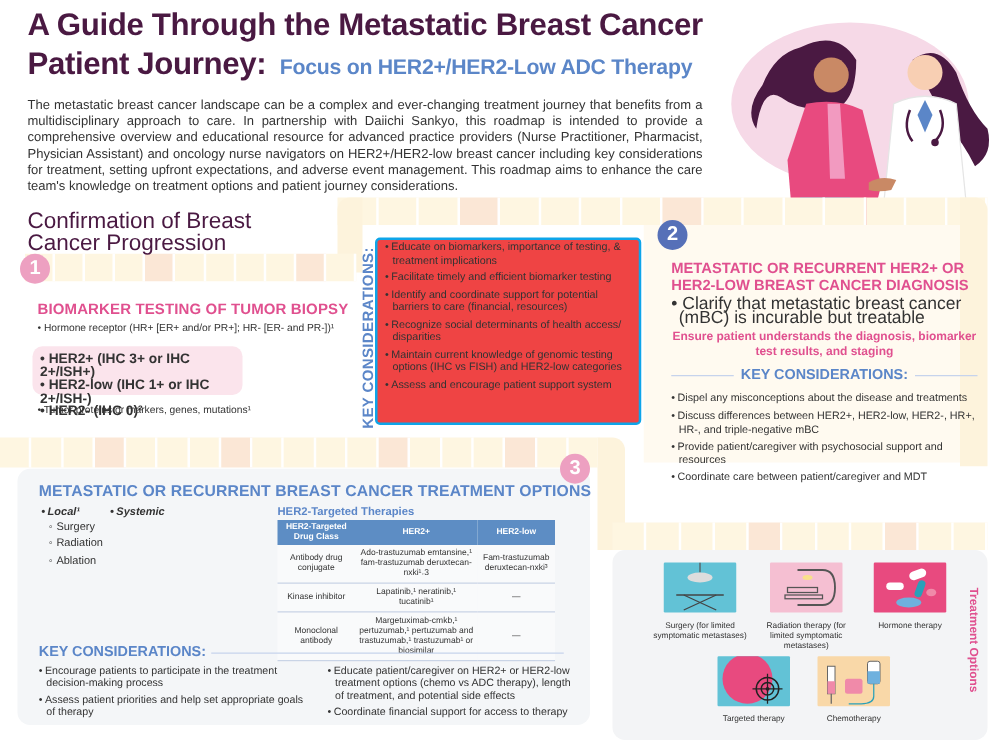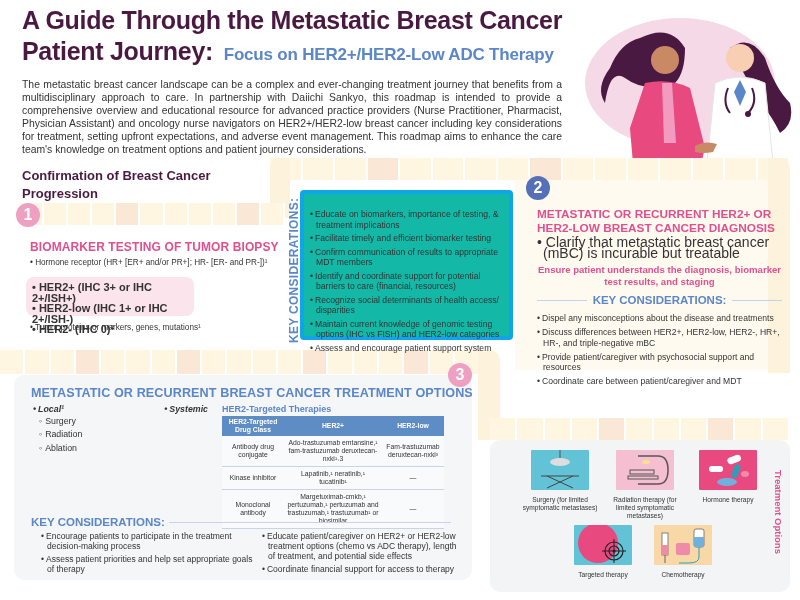--- a/index.html
+++ b/index.html
@@ -17,72 +17,72 @@
 
   
   .hero { left: 580px; top: 8px; width: 215px; height: 180px; }
 
   
   .road { background: #fdf3dc; }
   .road-tiles { display: flex; }
   .tile { border-right: 2px solid #fff; background: #fef6e1; }
   .tile.dark { background: #fbe7d6; }
 
-  .section1-title { left: 22px; top: 167px; font-size: 13px; font-weight: bold; color: #4a1942; line-height: 18px; width: 200px; }
+  .section1-title { left: 22px; top: 167px; font-size: 18px; font-weight: normal; color: #4a1942; line-height: 18px; width: 200px; }
 
   .num-badge { width: 24px; height: 24px; border-radius: 50%; color: #fff; font-weight: bold; font-size: 16px; display: flex; align-items: center; justify-content: center; }
   .badge-pink { background: #eda0c1; }
   .badge-blue { background: #5670b8; }
 
   .biomarker-title { left: 30px; top: 240px; font-size: 12px; font-weight: bold; color: #e0508f; letter-spacing: 0.1px; }
   .small-bullet { font-size: 8.2px; color: #333; }
   .hr-text { left: 30px; top: 258px; }
   .her2-box { left: 26px; top: 277px; width: 168px; height: 39px; background: #fbe4ec; border-radius: 8px; padding: 5px 6px; }
   .her2-box div { font-size: 11px; font-weight: bold; color: #333; line-height: 10.5px; }
   .tumor-text { left: 30px; top: 323px; }
 
   
   .kc1-label { left: 287px; top: 193px; width: 14px; height: 150px; }
   .kc1-label span { display: block; transform: rotate(-90deg); transform-origin: left top; position: absolute; left: 0; top: 150px; width: 150px; font-size: 12px; font-weight: bold; color: #5b86c8; letter-spacing: 0.3px; white-space: nowrap; }
-  .kc1-box { left: 300px; top: 190px; width: 213px; height: 150px; background: #14b8a6; border: 4px solid #0ea5e9; border-radius: 4px; padding: 15px 6px; }
+  .kc1-box { left: 300px; top: 190px; width: 213px; height: 150px; background: #ef4444; border: 2px solid #0ea5e9; border-radius: 4px; padding: 0 6px; }
   .kc1-box ul { list-style: none; }
   .kc1-box li { font-size: 8.6px; line-height: 10.5px; color: #333; margin-bottom: 3px; padding-left: 6px; text-indent: -6px; }
   .kc1-box li::before { content: "\2022"; margin-right: 2px; }
 
   
   .sec2-title { left: 537px; top: 208px; width: 250px; font-size: 11.8px; font-weight: bold; color: #e0508f; line-height: 13.5px; }
   .sec2-bullet { left: 537px; top: 237px; width: 245px; font-size: 14px; line-height: 10.5px; color: #333; padding-left: 6px; text-indent: -6px; }
   .sec2-emph { left: 537px; top: 264px; width: 245px; font-size: 9.6px; font-weight: bold; color: #e0508f; text-align: center; line-height: 12px; }
   .sec2-kc-title { left: 537px; top: 294px; width: 245px; display: flex; align-items: center; gap: 6px; }
   .sec2-kc-title .line { flex: 1; height: 1px; background: #c6d3ec; }
   .sec2-kc-title span { font-size: 11.5px; font-weight: bold; color: #5b86c8; }
   .sec2-list { left: 537px; top: 313px; width: 248px; list-style: none; }
   .sec2-list li { font-size: 8.6px; line-height: 10.5px; color: #333; margin-bottom: 3.5px; padding-left: 6px; text-indent: -6px; }
   .sec2-list li::before { content: "\2022"; margin-right: 2px; }
 
   
   .panel3 { left: 14px; top: 375px; width: 458px; height: 205px; background: #f4f6f8; border-radius: 10px; }
   .sec3-title { left: 31px; top: 386px; font-size: 12.6px; font-weight: bold; color: #5b86c8; letter-spacing: 0.1px; white-space: nowrap; }
   .local-col { left: 33px; top: 404px; width: 60px; }
-  .sys-col { left: 88px; top: 404px; width: 120px; text-align: right; }
+  .sys-col { left: 88px; top: 404px; width: 120px; }
   .col-head { font-size: 8.8px; font-weight: bold; color: #333; line-height: 11px; font-style: italic; }
   .col-head::before { content: "\2022"; margin-right: 2px; }
   .col-list { list-style: none; margin-left: 6px; }
   .col-list li { font-size: 8.8px; line-height: 13.3px; color: #333; }
   .col-list li::before { content: "\25E6"; margin-right: 3px; font-weight: bold; }
 
   .table-title { left: 222px; top: 404px; font-size: 9px; font-weight: bold; color: #5b86c8; }
   .her2-table { left: 222px; top: 416px; width: 222px; border-collapse: collapse; font-size: 6.8px; color: #333; }
   .her2-table th { background: #5d8dc4; color: #fff; font-weight: bold; padding: 2px 3px; text-align: center; line-height: 8px; }
   .her2-table td { padding: 3px 3px; text-align: center; line-height: 8px; border-bottom: 1px solid #c9d4e6; vertical-align: middle; background: #f9fafb; }
 
   .sec3-kc-head { left: 31px; top: 516px; width: 420px; display: flex; align-items: center; gap: 4px; }
   .sec3-kc-head span { font-size: 11.5px; font-weight: bold; color: #5b86c8; }
   .sec3-kc-head .line { flex: 1; height: 1px; background: #c6d3ec; }
-  .sec3-kc-left { left: 41px; top: 531px; width: 220px; list-style: none; }
+  .sec3-kc-left { left: 31px; top: 531px; width: 220px; list-style: none; }
   .sec3-kc-right { left: 262px; top: 531px; width: 200px; list-style: none; }
   .sec3-kc-left li, .sec3-kc-right li { font-size: 8.5px; line-height: 10px; color: #333; margin-bottom: 3px; padding-left: 6px; text-indent: -6px; }
   .sec3-kc-left li::before, .sec3-kc-right li::before { content: "\2022"; margin-right: 2px; }
 
   
   .panel4 { left: 490px; top: 440px; width: 300px; height: 152px; background: #f3f4f6; border-radius: 10px; }
   .opt { text-align: center; }
   .opt .pic { width: 58px; height: 40px; margin: 0 auto; border-radius: 1px; position: relative; overflow: hidden; }
   .opt .cap { font-size: 6.6px; line-height: 8px; color: #333; margin-top: 2px; }
   .to-label { left: 772px; top: 470px; width: 14px; height: 110px; }
@@ -200,21 +200,20 @@
 </div>
 <div class="abs small-bullet tumor-text">• Tumor proteins or markers, genes, mutations¹</div>
 
 <div class="abs kc1-label">
     <span>KEY CONSIDERATIONS:</span>
   </div>
 <div class="abs kc1-box">
   <ul>
     <li>Educate on biomarkers, importance of testing, &amp; treatment implications</li>
     <li>Facilitate timely and efficient biomarker testing</li>
-    <li>Confirm communication of results to appropriate MDT members</li>
     <li>Identify and coordinate support for potential barriers to care (financial, resources)</li>
     <li>Recognize social determinants of health access/ disparities</li>
     <li>Maintain current knowledge of genomic testing options (IHC vs FISH) and HER2-low categories</li>
     <li>Assess and encourage patient support system</li>
   </ul>
 </div>
 
 <div class="abs num-badge badge-blue" style="left:526px; top:176px;">2</div>
 <div class="abs sec2-title">METASTATIC OR RECURRENT HER2+ OR HER2-LOW BREAST CANCER DIAGNOSIS</div>
 <div class="abs sec2-bullet">• Clarify that metastatic breast cancer (mBC) is incurable but treatable</div>

